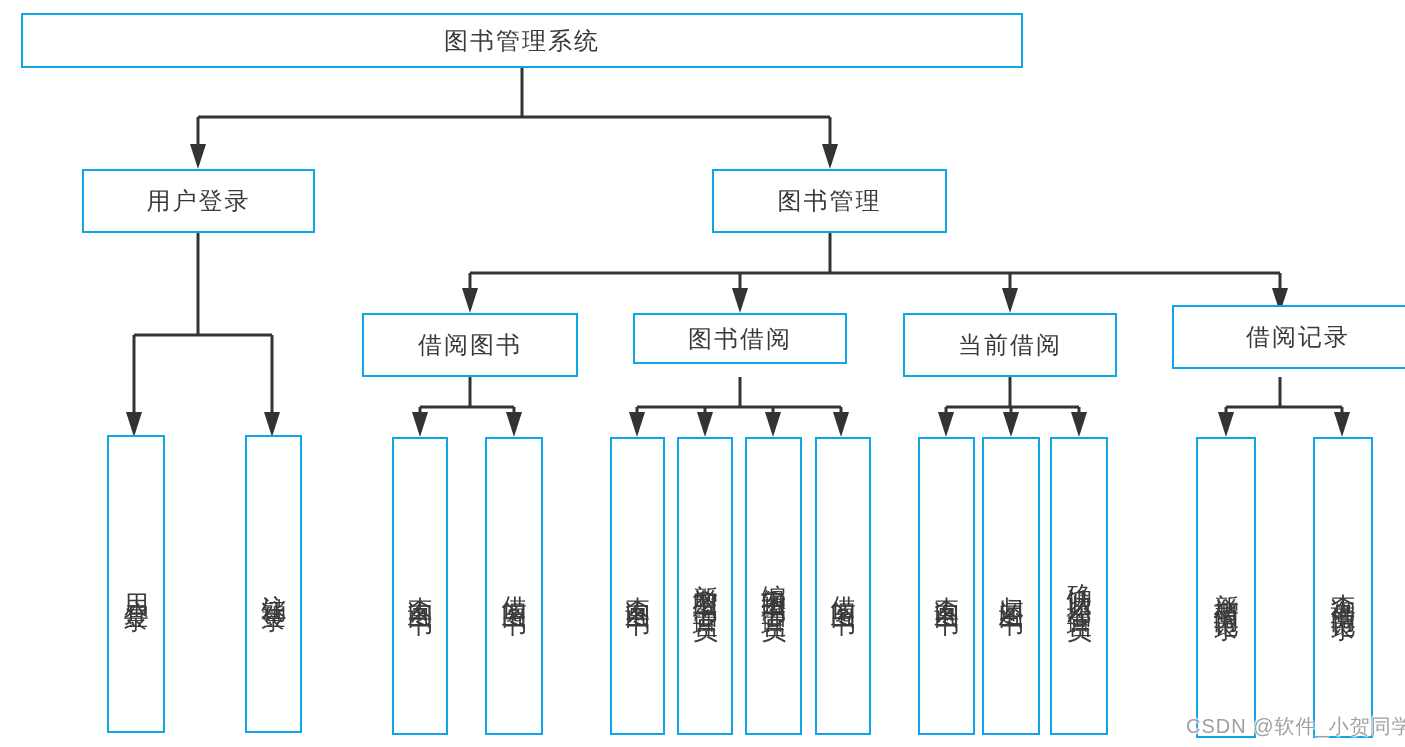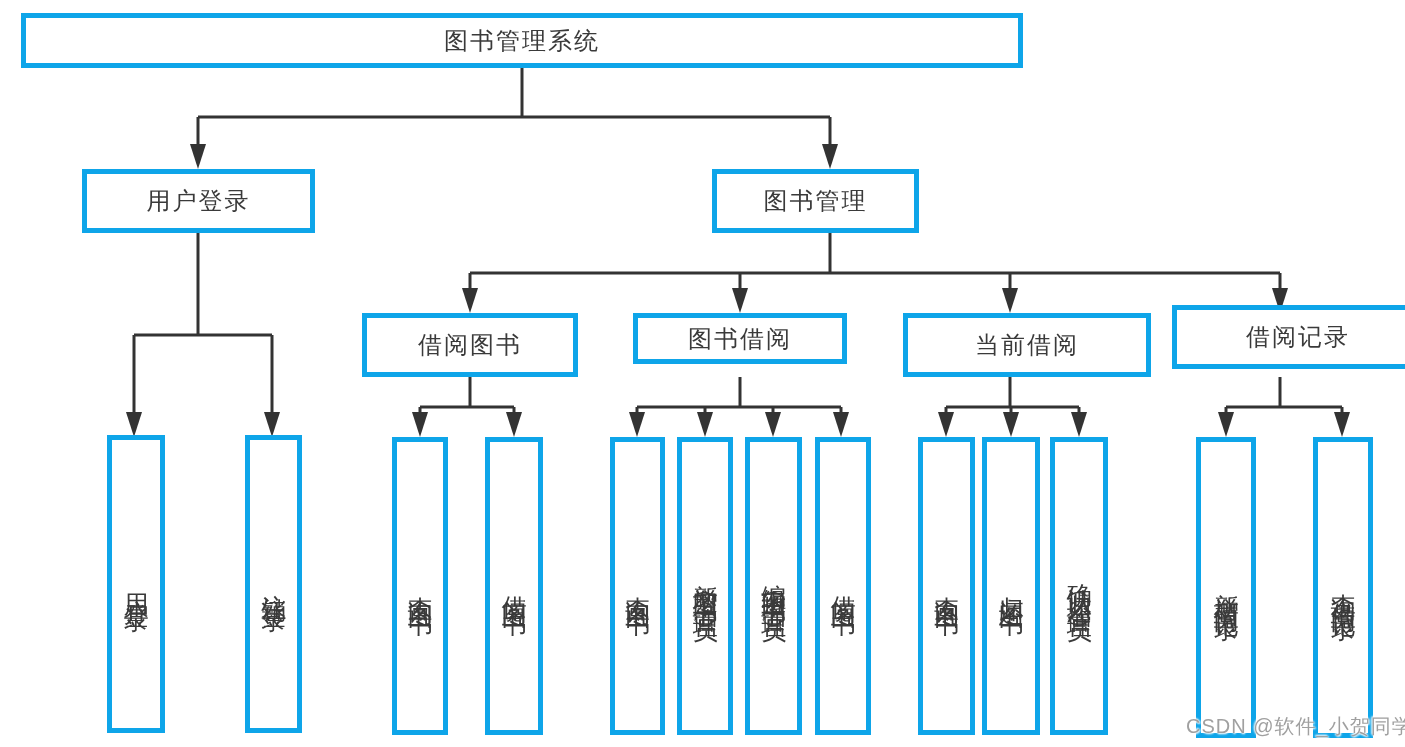--- a/index.html
+++ b/index.html
@@ -3,21 +3,21 @@
 <meta charset="utf-8">
 <style>
   html,body{margin:0;padding:0;}
   body{
     width:1405px;height:747px;position:relative;background:#ffffff;
     font-family:"Liberation Sans", sans-serif;overflow:hidden;
   }
   #connector-svg{position:absolute;left:0;top:0;z-index:1;}
   .box{
     position:absolute;box-sizing:border-box;background:#ffffff;
-    border:5px solid #0ea5e9;color:#3a3a3a;
+    border:2px solid #0ea5e9;color:#3a3a3a;
     display:flex;align-items:center;justify-content:center;
     z-index:2;
   }
   .hbox{font-size:24px;letter-spacing:2px;white-space:nowrap;}
   .vbox{
     writing-mode:vertical-rl;text-orientation:mixed;
     font-size:25px;letter-spacing:5px;line-height:1.1;
   }
   .watermark{
     position:absolute;z-index:5;
@@ -97,31 +97,31 @@
   </g>
 </svg>
 
 <div class="box hbox" style="left:21px;top:13px;width:1002px;height:55px">
   <span>图书管理系统</span>
 </div>
 
 <div class="box hbox" style="left:82px;top:169px;width:233px;height:64px">
   <span>用户登录</span>
 </div>
-<div class="box hbox" style="left:712px;top:169px;width:207px;height:64px">
+<div class="box hbox" style="left:712px;top:169px;width:235px;height:64px">
   <span>图书管理</span>
 </div>
 
 <div class="box hbox" style="left:362px;top:313px;width:216px;height:64px">
   <span>借阅图书</span>
 </div>
 <div class="box hbox" style="left:633px;top:313px;width:214px;height:51px">
   <span>图书借阅</span>
 </div>
-<div class="box hbox" style="left:903px;top:313px;width:248px;height:64px">
+<div class="box hbox" style="left:903px;top:313px;width:214px;height:64px">
   <span>当前借阅</span>
 </div>
 <div class="box hbox" style="left:1172px;top:305px;width:252px;height:64px">
   <span>借阅记录</span>
 </div>
 
 <div class="box vbox" style="left:107px;top:435px;width:58px;height:298px">
   <span>用户登录</span>
 </div>
 <div class="box vbox" style="left:245px;top:435px;width:57px;height:298px">

